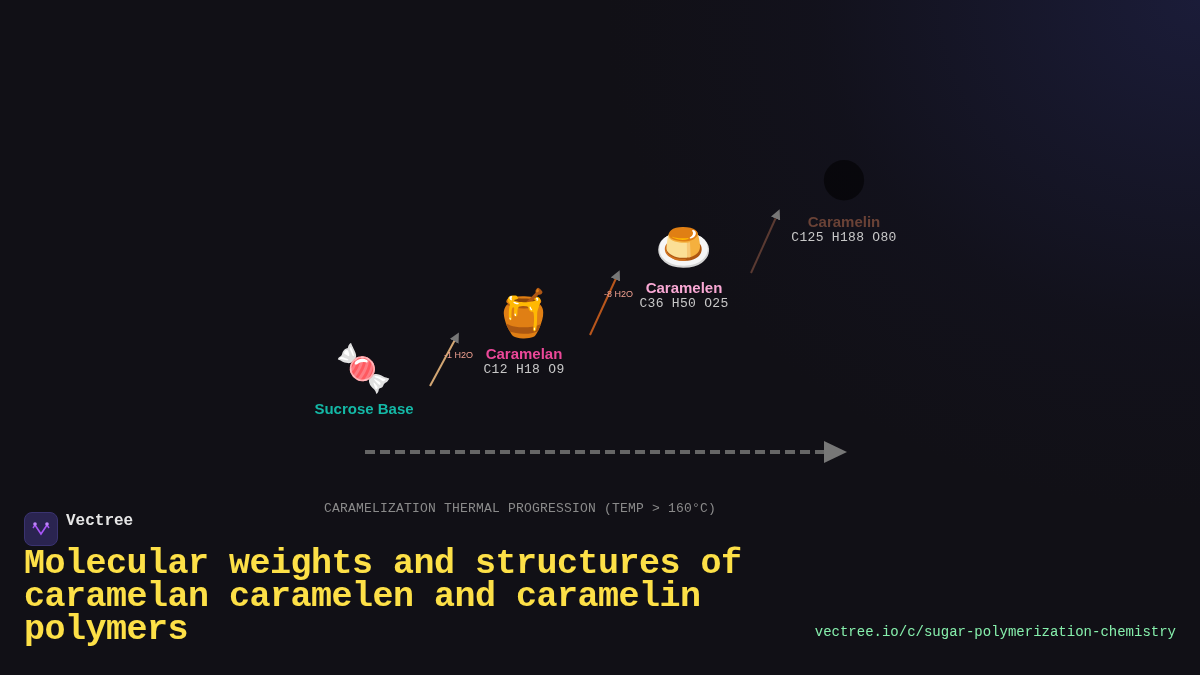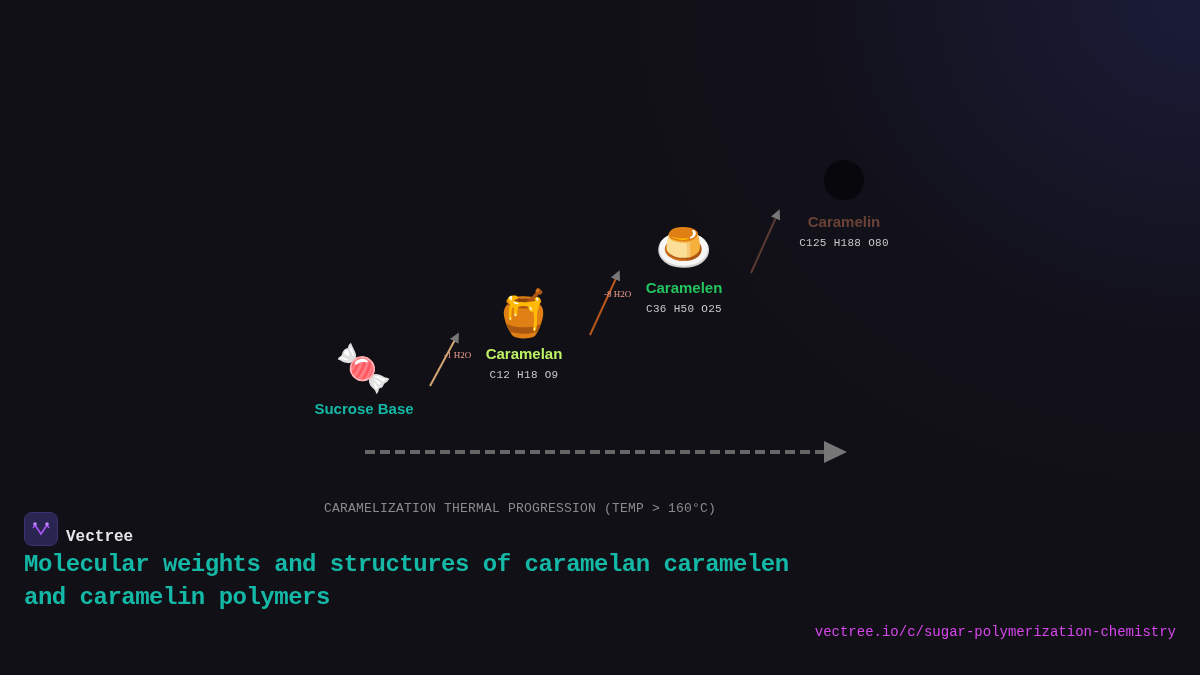--- a/index.html
+++ b/index.html
@@ -9,41 +9,41 @@
     font-family: "Liberation Sans", sans-serif;
   }
   .bg-glow {
     position:absolute; inset:0;
     background: radial-gradient(ellipse 700px 600px at 1200px 0px, rgba(30,32,68,0.75), rgba(20,20,38,0.35) 55%, rgba(17,16,22,0) 85%);
     pointer-events:none;
   }
   .node { position:absolute; text-align:center; transform:translateX(-50%); }
   .node .icon { font-size:46px; line-height:52px; height:54px; display:block; font-family:"DejaVu Sans", sans-serif; }
   .node .name { font-weight:bold; font-size:15px; margin-top:4px; display:block; white-space:nowrap; }
-  .node .formula { font-family:"Liberation Mono", monospace; font-size:11px; color:#c8c8c8; margin-top:7px; display:block; white-space:nowrap; letter-spacing:0.3px; }
-  .loss { position:absolute; font-family:Liberation Serif, serif; font-size:9px; color:#f0a090; white-space:nowrap; }
+  .node .formula { font-family:"Liberation Mono", monospace; font-size:13px; color:#c8c8c8; display:block; white-space:nowrap; letter-spacing:0.3px; }
+  .loss { position:absolute; font-family:Liberation Sans, sans-serif; font-size:9px; color:#f0a090; white-space:nowrap; }
   svg.arrows { position:absolute; left:0; top:0; }
   .axis-label {
     position:absolute; left:0; width:1040px; top:501px; text-align:center;
     font-family:"Liberation Mono", monospace; font-size:13px; color:#8a8a8a; letter-spacing:0.2px;
   }
-  .brand { position:absolute; left:24px; top:512px; display:flex; align-items:flex-end; }
+  .brand { position:absolute; left:24px; top:512px; display:flex; align-items:flex-start; }
   .brand-logo {
     width:34px; height:34px; border-radius:8px; background:#2a2450;
     border:1px solid #3a3370; box-sizing:border-box; display:flex; align-items:center; justify-content:center;
   }
   .brand-name { margin-left:8px; font-family:"Liberation Mono", monospace; font-weight:bold; font-size:16px; color:#e6e6e6; }
   .title {
     position:absolute; left:24px; top:548px; width:820px; margin:0;
-    font-family:"Liberation Mono", monospace; font-weight:bold; font-size:24px; line-height:33px; color:#14b8a6;
+    font-family:"Liberation Mono", monospace; font-weight:bold; font-size:35px; line-height:33px; color:#fde047;
     letter-spacing:-0.5px;
   }
   .url {
     position:absolute; right:24px; top:624px;
-    font-family:"Liberation Mono", monospace; font-size:14px; color:#d946ef;
+    font-family:"Liberation Mono", monospace; font-size:14px; color:#86efac;
   }
 </style>
 </head>
 <body>
 
 <div class="bg-glow"></div>
 
 <svg class="arrows" width="1200" height="675">
   <defs>
     <marker id="ah" markerWidth="10" markerHeight="10" refX="6" refY="5" orient="auto" markerUnits="userSpaceOnUse">
@@ -57,27 +57,27 @@
   <path d="M824,441 L847,452 L824,463 z" fill="#777"></path>
 </svg>
 
 <div class="node" style="left:364px; top:342px;">
   <span class="icon">🍬</span>
   <span class="name" style="color:#14b8a6">Sucrose Base</span>
 </div>
 
 <div class="node" style="left:524px; top:287px;">
   <span class="icon">🍯</span>
-  <span class="name" style="color:#bef264">Caramelan</span>
+  <span class="name" style="color:#ec4899">Caramelan</span>
   <span class="formula">C12 H18 O9</span>
 </div>
 
 <div class="node" style="left:684px; top:221px;">
   <span class="icon">🍮</span>
-  <span class="name" style="color:#22c55e">Caramelen</span>
+  <span class="name" style="color:#f9a8d4">Caramelen</span>
   <span class="formula">C36 H50 O25</span>
 </div>
 
 <div class="node" style="left:844px; top:155px;">
   <span class="icon" style="opacity:0.55">🌑</span>
   <span class="name" style="color:#6a4236">Caramelin</span>
   <span class="formula">C125 H188 O80</span>
 </div>
 
 <span class="loss" style="left:444px; top:350px;">-1 H2O</span>

